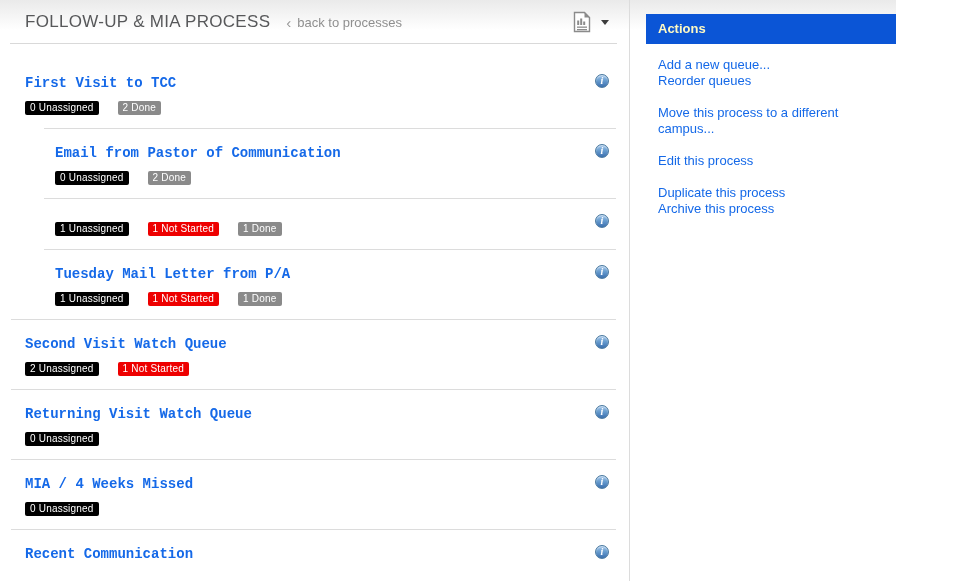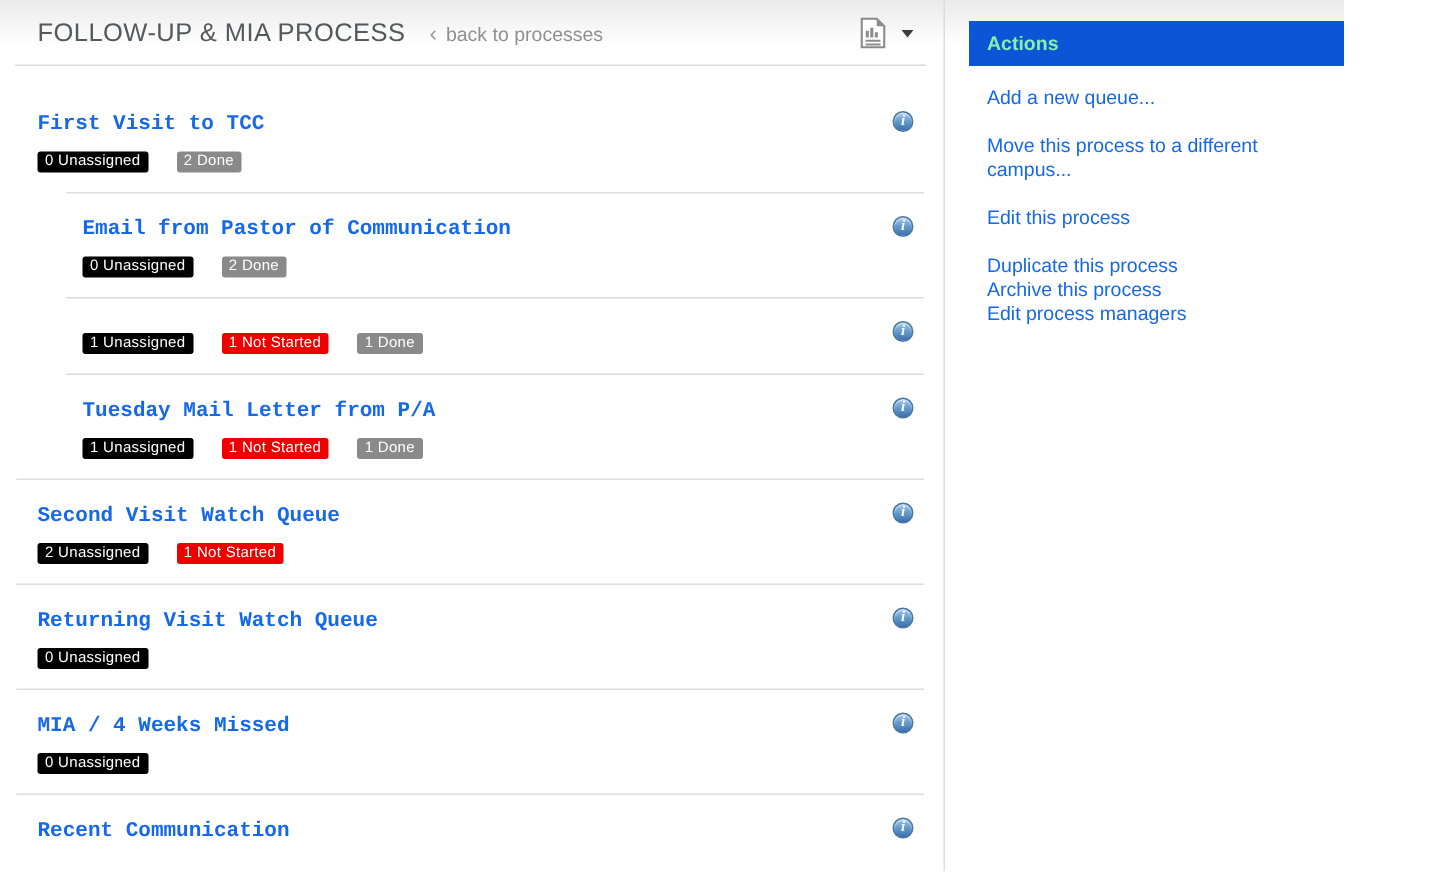--- a/index.html
+++ b/index.html
@@ -36,21 +36,21 @@
     position:absolute; top:15px; right:20px; width:14px; height:14px; border-radius:50%;
     background:linear-gradient(180deg,#a9c9ec 0%,#699ed0 45%,#3b6fae 100%);
     border:1px solid #49799f; box-shadow:inset 0 1px 1px rgba(255,255,255,.55);
     display:flex; align-items:center; justify-content:center; cursor:pointer;
   }
   .info-icon .glyph { color:#fff; font-family:"Liberation Serif", serif; font-style:italic; font-weight:bold; font-size:10px; line-height:1; }
 
   
   .sidebar { flex:1; padding:14px 0 0 16px; }
   .actions-panel { width:250px; }
-  .actions-header { background:#0b55d6; color:#86efac; font-size:13px; font-weight:bold; padding:7px 12px 8px 12px; }
+  .actions-header { background:#0b55d6; color:#fef9c3; font-size:13px; font-weight:bold; padding:7px 12px 8px 12px; }
   .actions-body { padding-top:13px; }
   .action-group { margin-bottom:16px; }
   .action-link { display:block; font-size:13px; color:#1569e8; text-decoration:none; line-height:16px;margin-left:12px; }
 </style>
 </head>
 <body>
 
 <div class="page">
   <div class="main">
     <div class="header">
@@ -108,28 +108,28 @@
           </span></div>
       </div>
   </div>
 
   <div class="sidebar">
     <div class="actions-panel">
       <div class="actions-header">Actions</div>
       <div class="actions-body">
           <div class="action-group">
             <a href="#" class="action-link">Add a new queue...</a>
+            <a href="#" class="action-link">Reorder queues</a>
           </div>
           <div class="action-group">
             <a href="#" class="action-link">Move this process to a different campus...</a>
           </div>
           <div class="action-group">
             <a href="#" class="action-link">Edit this process</a>
           </div>
           <div class="action-group">
             <a href="#" class="action-link">Duplicate this process</a>
             <a href="#" class="action-link">Archive this process</a>
-            <a href="#" class="action-link">Edit process managers</a>
           </div>
         </div>
     </div>
   </div>
 </div>
 
 </body></html>

